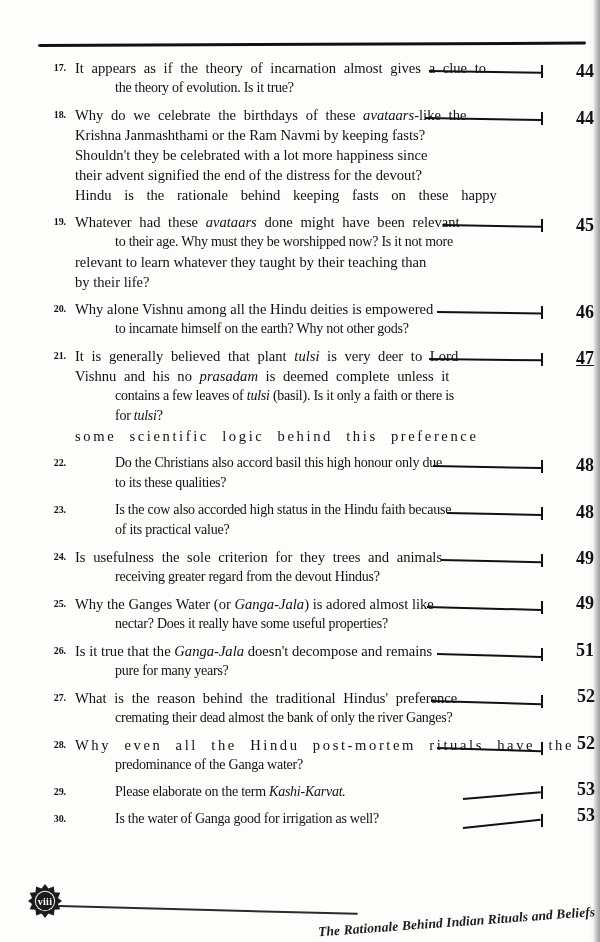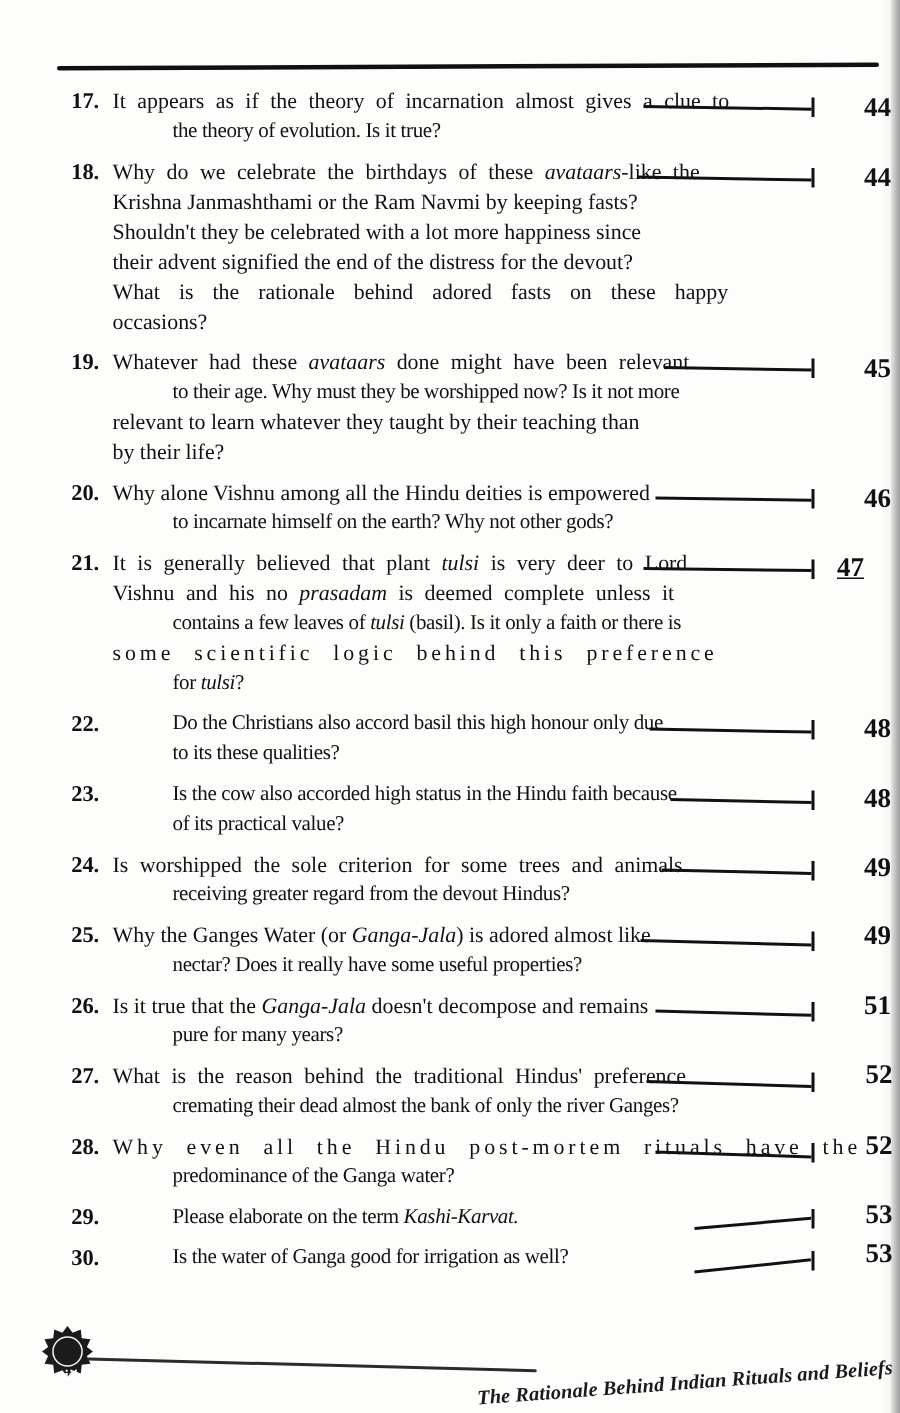--- a/index.html
+++ b/index.html
@@ -64,21 +64,21 @@
     margin-bottom: 7px;
   }
 
   .num {
     flex: 0 0 38px;
     width: 38px;
     text-align: right;
     padding-right: 0;
     margin-left: 28px;
     font-weight: bold;
-    font-size: 15px;
+    font-size: 10px;
     line-height: 20px;
     letter-spacing: -0.1px;
   }
 
   .body-col {
     flex: 1 1 auto;
     margin-left: 9px;
     margin-right: 34px;
     position: relative;
   }
@@ -150,21 +150,21 @@
     position: absolute;
     left: 28px;
     bottom: 24px;
     width: 34px;
     height: 34px;
   }
   .sunburst svg { display: block; }
   .sun-label {
     position: absolute;
     left: 28px;
-    bottom: 8px;
+    bottom: 24px;
     width: 34px;
     height: 34px;
     display: flex;
     align-items: center;
     justify-content: center;
     color: #ffffff;
     font-weight: bold;
     font-size: 10px;
     letter-spacing: 0.3px;
     font-family: "Liberation Serif", serif;
@@ -217,22 +217,21 @@
         <div class="pageno" style="right:6px; top:7px;">44</div>
       </div>
 
       <div class="entry">
         <div class="num">18.</div>
         <div class="body-col">
           <div class="line wide">Why do we celebrate the birthdays of these <i>avataars</i>-like the</div>
           <div class="line">Krishna Janmashthami or the Ram Navmi by keeping fasts?</div>
           <div class="line">Shouldn't they be celebrated with a lot more happiness since</div>
           <div class="line">their advent signified the end of the distress for the devout?</div>
-          <div class="line wider">What is the rationale behind adored fasts on these happy</div>
-          <div class="line">occasions?</div>
+          <div class="line wider">Hindu is the rationale behind keeping fasts on these happy</div>
           <div class="leader" style="left:350px; width:136px;">
             <div class="rule" style="width:116px; transform:rotate(1.0deg);"></div>
             <div class="tick" style="left:116px;"></div>
           </div>
         </div>
         <div class="pageno" style="right:6px; top:7px;">44</div>
       </div>
 
       <div class="entry">
         <div class="num">19.</div>
@@ -261,28 +260,28 @@
         </div>
         <div class="pageno" style="right:6px; top:7px;">46</div>
       </div>
 
       <div class="entry">
         <div class="num">21.</div>
         <div class="body-col">
           <div class="line wide">It is generally believed that plant <i>tulsi</i> is very deer to Lord</div>
           <div class="line wide">Vishnu and his no <i>prasadam</i> is deemed complete unless it</div>
           <div class="line narrow">contains a few leaves of <i>tulsi</i> (basil). Is it only a faith or there is</div>
+          <div class="line narrow">for <i>tulsi</i>?</div>
           <div class="line spread">some scientific logic behind this preference</div>
-          <div class="line narrow">for <i>tulsi</i>?</div>
           <div class="leader" style="left:354px; width:132px;">
             <div class="rule" style="width:112px; transform:rotate(0.7deg);"></div>
             <div class="tick" style="left:112px;"></div>
           </div>
         </div>
-        <div class="pageno" style="right:24px; top:6px;text-decoration:underline;">47</div>
+        <div class="pageno" style="right:6px; top:6px;text-decoration:underline;">47</div>
       </div>
 
       <div class="entry">
         <div class="num">22.</div>
         <div class="body-col">
           <div class="line narrow">Do the Christians also accord basil this high honour only due</div>
           <div class="line narrow">to its these qualities?</div>
           <div class="leader" style="left:358px; width:128px;">
             <div class="rule" style="width:108px; transform:rotate(1.1deg);"></div>
             <div class="tick" style="left:108px;"></div>
@@ -300,21 +299,21 @@
             <div class="rule" style="width:94px; transform:rotate(1.2deg);"></div>
             <div class="tick" style="left:94px;"></div>
           </div>
         </div>
         <div class="pageno" style="right:6px; top:6px;">48</div>
       </div>
 
       <div class="entry">
         <div class="num">24.</div>
         <div class="body-col">
-          <div class="line wide">Is worshipped the sole criterion for some trees and animals</div>
+          <div class="line wide">Is usefulness the sole criterion for they trees and animals</div>
           <div class="line narrow">receiving greater regard from the devout Hindus?</div>
           <div class="leader" style="left:366px; width:120px;">
             <div class="rule" style="width:100px; transform:rotate(1.3deg);"></div>
             <div class="tick" style="left:100px;"></div>
           </div>
         </div>
         <div class="pageno" style="right:6px; top:5px;">49</div>
       </div>
 
       <div class="entry">

